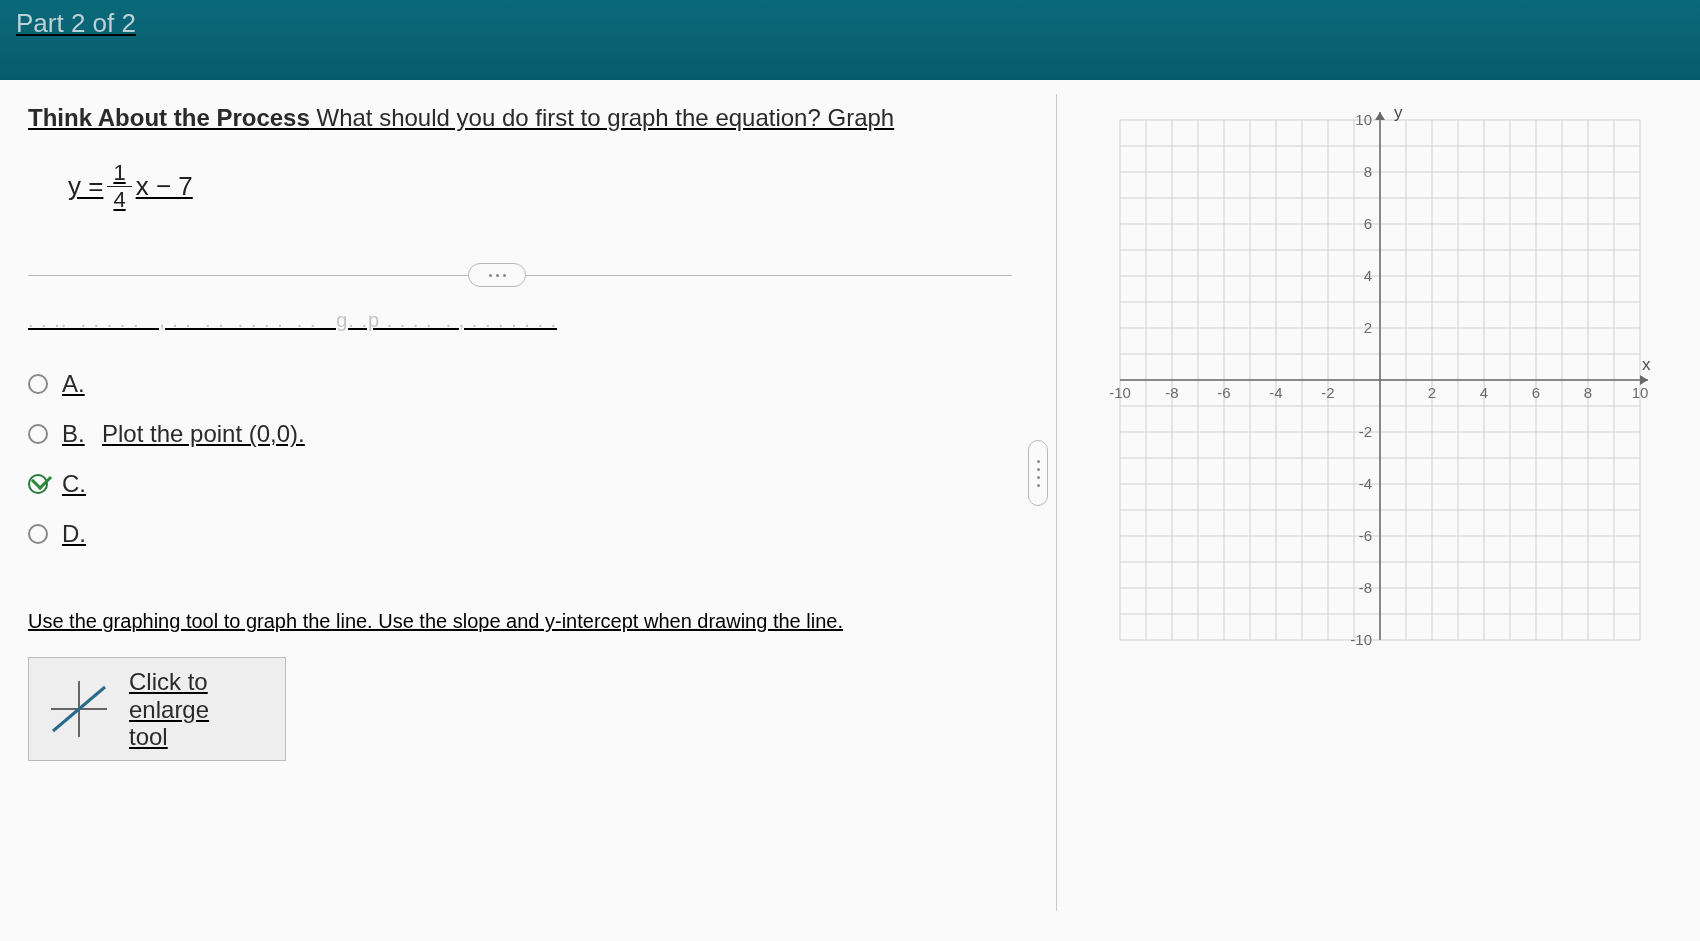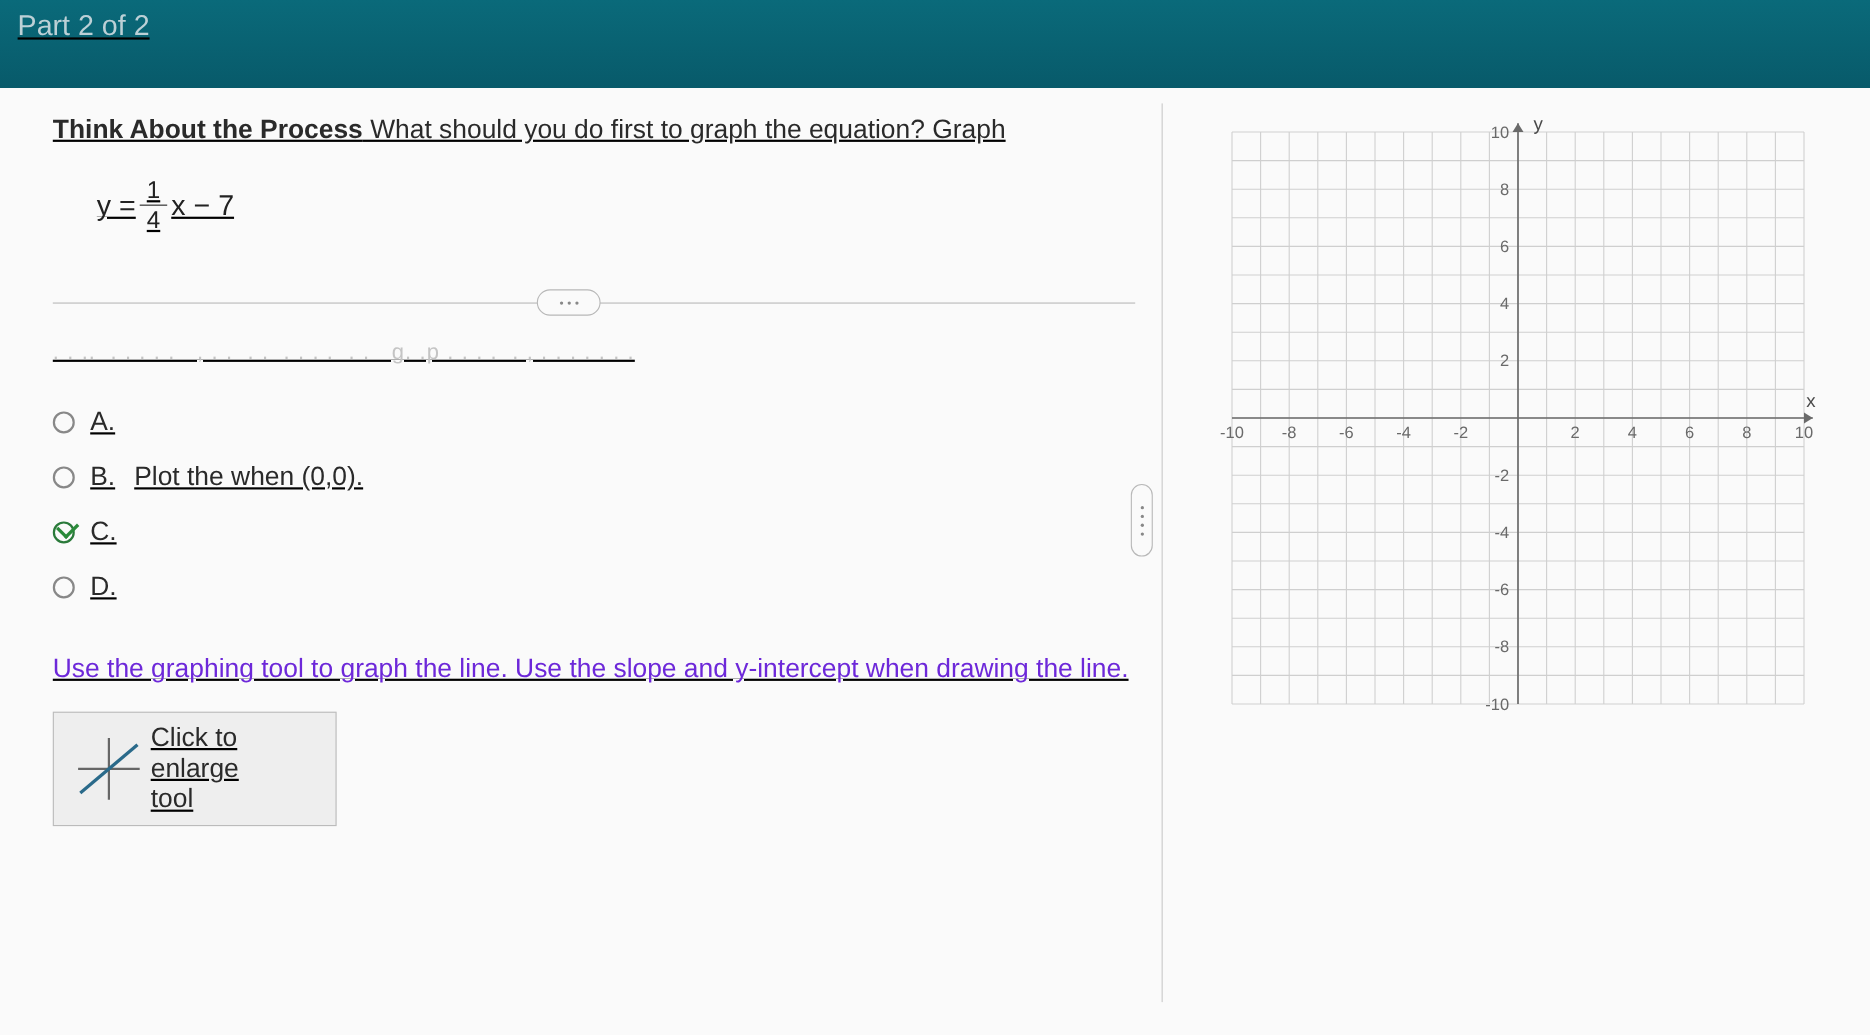--- a/index.html
+++ b/index.html
@@ -1,41 +1,41 @@
 <!DOCTYPE html>
 <html><head>
 <meta charset="utf-8">
 <style>
   * { box-sizing: border-box; margin: 0; padding: 0; }
   html, body { width: 1700px; height: 941px; font-family: Arial, Helvetica, sans-serif; background: #f0f0f0; overflow: hidden; }
   .page { width: 1700px; height: 941px; position: relative; text-decoration: underline; }
   .header-bar { background: linear-gradient(#0a6a7a, #085a6a); height: 80px; padding: 8px 16px; color: #bcd0d6; font-size: 26px; }
-  .content-wrap { background: #fafafa; height: 861px; position: relative; display: flex; padding-left: 20px; }
+  .content-wrap { background: #fafafa; height: 861px; position: relative; display: flex; }
   .left-pane { width: 1040px; padding: 22px 28px 22px 28px; position: relative; }
   .divider-v { position: absolute; left: 1056px; top: 14px; bottom: 30px; width: 1px; background: #c8c8c8; }
   .right-pane { position: absolute; left: 1100px; top: 20px; width: 600px; }
   .prompt-line { font-size: 24px; color: #2a2a2a; line-height: 1.35; }
   .prompt-bold { font-weight: bold; }
   .equation { margin: 28px 0 0 40px; font-size: 26px; color: #222; display: flex; align-items: center; gap: 4px; }
   .frac { display: inline-flex; flex-direction: column; align-items: center; font-size: 22px; line-height: 1; }
   .frac .num { border-bottom: 1.5px solid #222; padding: 0 6px 2px 6px; }
   .frac .den { padding-top: 2px; }
   .hr-row { position: relative; margin-top: 50px; height: 30px; }
   .hr-line { position: absolute; left: 0; right: 0; top: 14px; height: 1px; background: #b8b8b8; }
   .hr-pill { position: absolute; left: 440px; top: 2px; width: 58px; height: 24px; border: 1px solid #b8b8b8; border-radius: 12px; background: #fafafa; display: flex; align-items: center; justify-content: center; gap: 4px; }
   .hr-pill .dot { width: 3px; height: 3px; border-radius: 50%; background: #888; }
   .blurred { margin-top: 18px; font-size: 20px; color: #c4c4c4; letter-spacing: 1px; white-space: pre; }
   .choices { margin-top: 38px; display: flex; flex-direction: column; gap: 22px; }
   .choice { display: flex; align-items: center; gap: 14px; font-size: 24px; color: #2a2a2a; cursor: pointer; }
   .radio { width: 20px; height: 20px; border: 2px solid #888; border-radius: 50%; position: relative; flex-shrink: 0; }
   .radio.checked { border-color: #2a7a3a; }
   .radio.checked::after { content: ""; position: absolute; width: 14px; height: 10px; border-left: 3px solid #2a8a3a; border-bottom: 3px solid #2a8a3a; transform: rotate(-45deg); left: 3px; top: -3px; }
   .choice-letter { width: 26px; }
-  .instr { margin-top: 44px; font-size: 24px; color: #6d28d9; line-height: 1.35; }
-  .enlarge-btn { margin-top: 22px; width: 258px; height: 104px; border: 1px solid #bbb; background: #eee; display: flex; align-items: center; gap: 0; padding: 8px 12px; cursor: pointer; }
+  .instr { margin-top: 60px; font-size: 20px; color: #000000; line-height: 1.35; }
+  .enlarge-btn { margin-top: 22px; width: 258px; height: 104px; border: 1px solid #bbb; background: #eee; display: flex; align-items: center; gap: 12px; padding: 8px 12px; cursor: pointer; }
   .enlarge-icon { width: 76px; height: 76px; position: relative; }
   .enlarge-icon svg { width: 76px; height: 76px; }
   .enlarge-text { font-size: 24px; color: #2a2a2a; line-height: 1.15; }
   .side-handle { position: absolute; left: 1028px; top: 360px; width: 20px; height: 66px; border: 1px solid #b8b8b8; border-radius: 10px; background: #fafafa; display: flex; flex-direction: column; align-items: center; justify-content: center; gap: 5px; cursor: pointer; }
   .side-handle .d { width: 3px; height: 3px; border-radius: 50%; background: #888; }
   .graph-box { position: relative; width: 560px; height: 560px; }
   .graph-box svg { width: 560px; height: 560px; }
   .grid-line { stroke: #cfcfcf; stroke-width: 1; }
   .axis-line { stroke: #6a6a6a; stroke-width: 1.5; }
   .tick-label { font-size: 15px; fill: #6a6a6a; font-family: Arial, Helvetica, sans-serif; }
@@ -77,21 +77,21 @@
       <div class="blurred">. . ..  . . . . .   , . .  . .  . . . .  . .   g. .p . . . .  . , . . . . . . .</div>
 
       <div class="choices">
         <div class="choice">
           <span class="radio"></span>
           <span class="choice-letter">A.</span>
         </div>
         <div class="choice">
           <span class="radio"></span>
           <span class="choice-letter">B.</span>
-          <span>Plot the when (0,0).</span>
+          <span>Plot the point (0,0).</span>
         </div>
         <div class="choice">
           <span class="radio checked"></span>
           <span class="choice-letter">C.</span>
         </div>
         <div class="choice">
           <span class="radio"></span>
           <span class="choice-letter">D.</span>
         </div>
       </div>

